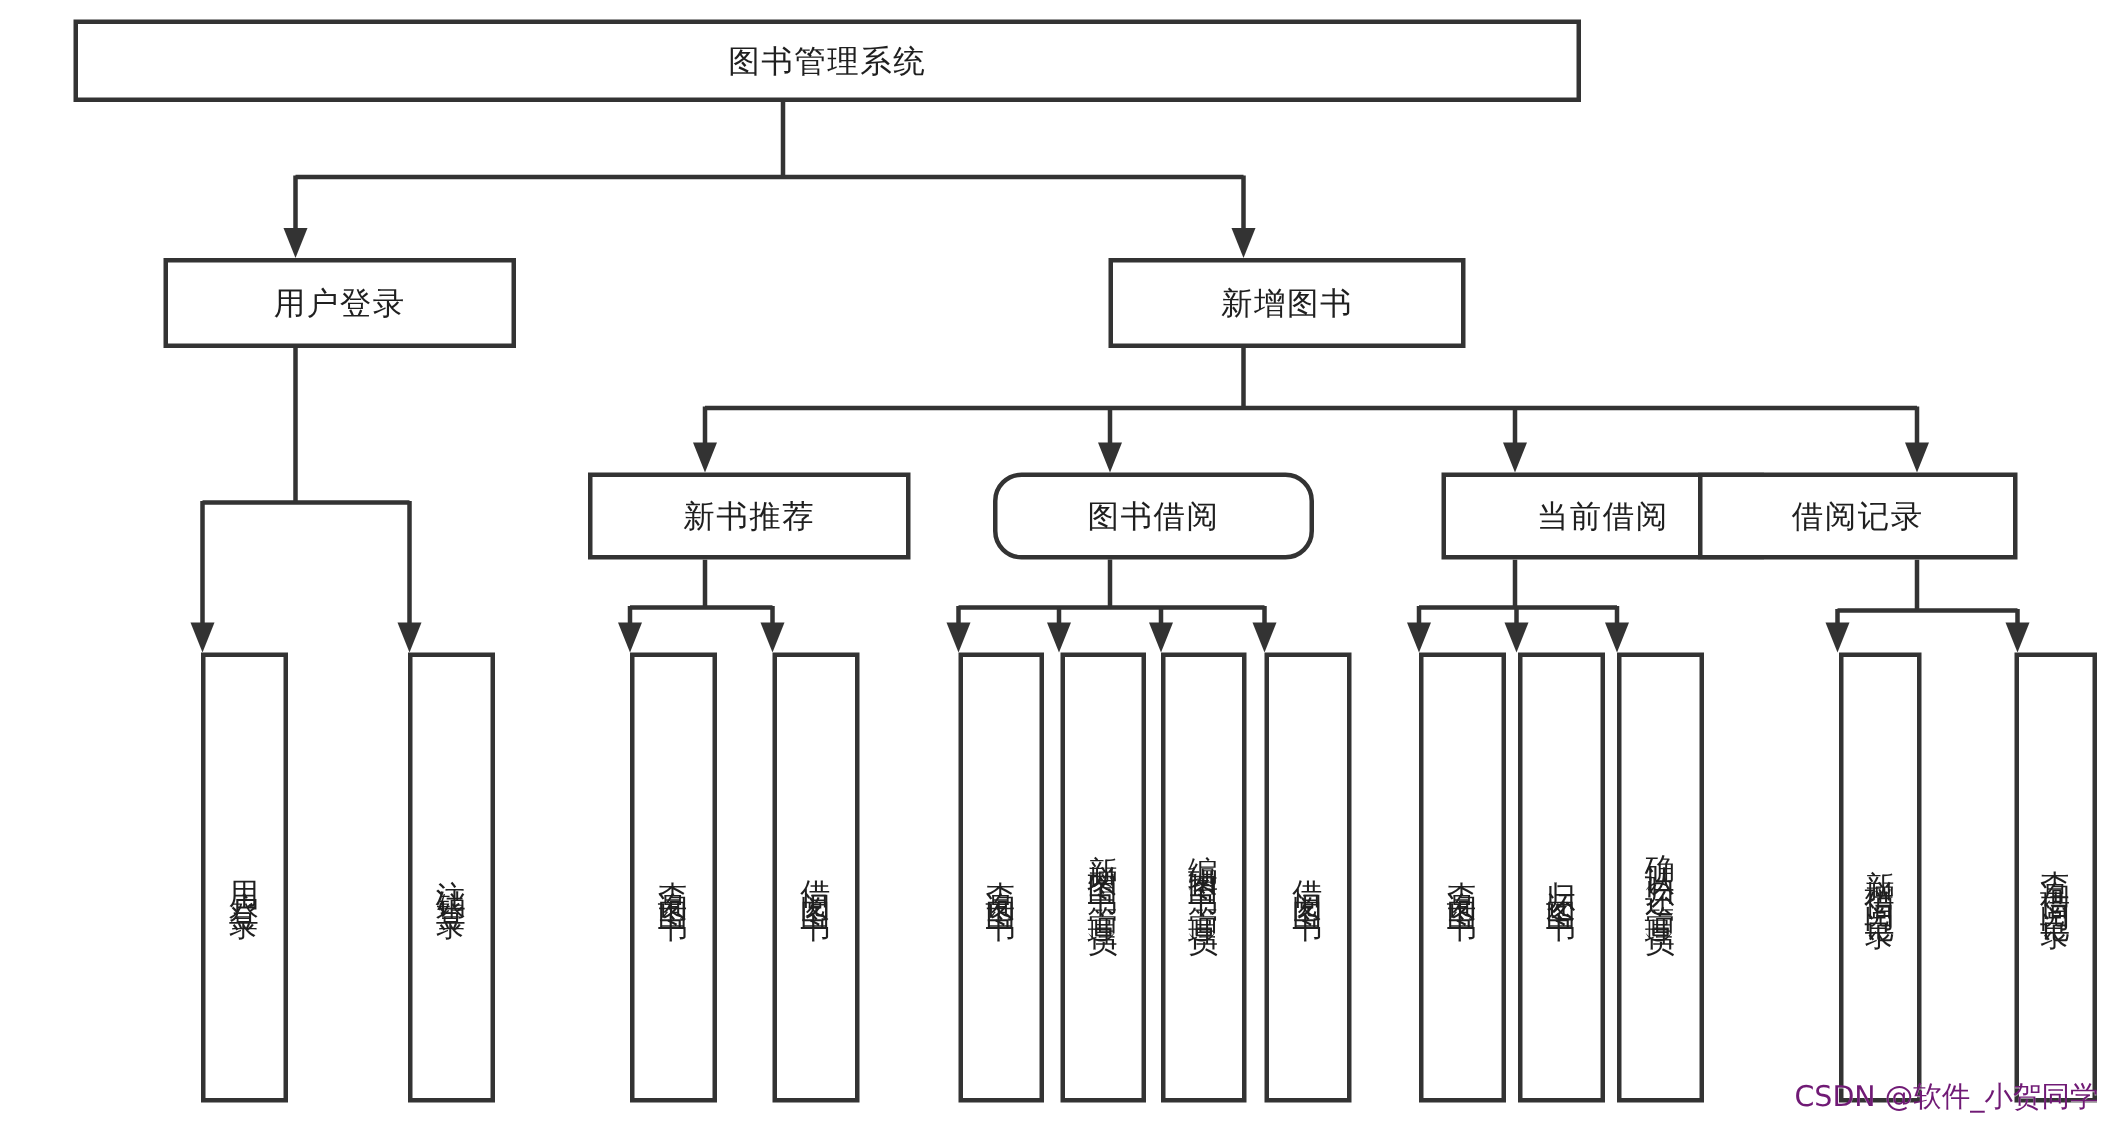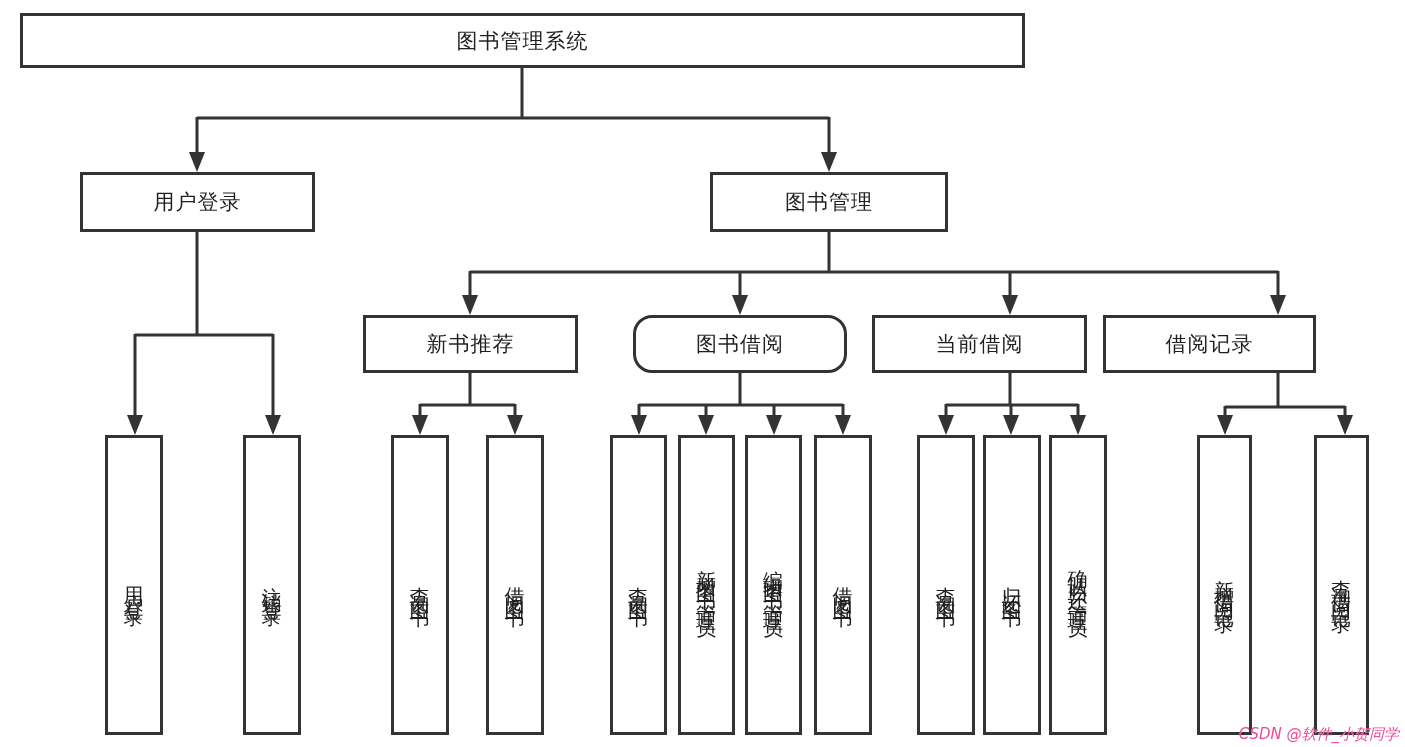--- a/index.html
+++ b/index.html
@@ -26,20 +26,21 @@
   .node {
     position: absolute;
     box-sizing: border-box;
     border: 3px solid #333333;
     background: #ffffff;
     display: flex;
     align-items: center;
     justify-content: center;
     color: #1f1f1f;
     z-index: 2;
+    margin-left: 29px;
   }
   .node-h {
     font-size: 21px;
     letter-spacing: 1px;
     white-space: nowrap;
   }
   .node-v {
     font-size: 20px;
   }
   .node-v .vtext {
@@ -50,21 +51,21 @@
     white-space: nowrap;
   }
   
   .pos-root  { left: 20px;  top: 13px;  width: 1005px; height: 55px; }
   
   .pos-l2a   { left: 80px;  top: 172px; width: 235px; height: 60px; }
   .pos-l2b   { left: 710px; top: 172px; width: 238px; height: 60px; }
   
   .pos-l3a   { left: 363px;  top: 315px; width: 215px; height: 58px; }
   .pos-l3b   { left: 633px;  top: 315px; width: 214px; height: 58px; border-radius: 19px; }
-  .pos-l3c   { left: 872px;  top: 315px; width: 215px; height: 58px; }
+  .pos-l3c   { left: 932px;  top: 315px; width: 215px; height: 58px; }
   .pos-l3d   { left: 1103px; top: 315px; width: 213px; height: 58px; }
   
   .leaf      { top: 435px; height: 300px; }
   .pos-a0 { left: 105px;  width: 58px; }
   .pos-a1 { left: 243px;  width: 58px; }
   .pos-b0 { left: 391px;  width: 58px; }
   .pos-b1 { left: 486px;  width: 58px; }
   .pos-c0 { left: 610px;  width: 57px; }
   .pos-c1 { left: 678px;  width: 57px; }
   .pos-c2 { left: 745px;  width: 57px; }
@@ -72,25 +73,24 @@
   .pos-d0 { left: 917px;  width: 58px; }
   .pos-d1 { left: 983px;  width: 58px; }
   .pos-d2 { left: 1049px; width: 58px; }
   .pos-e0 { left: 1197px; width: 55px; }
   .pos-e1 { left: 1314px; width: 55px; }
   .watermark {
     position: absolute;
     right: 6px;
     bottom: 3px;
     z-index: 5;
-    font-size: 15px;
-    color: #ec4899;
+    font-size: 19px;
+    color: #701a75;
     text-shadow: 0 1px 0 rgba(255,255,255,0.6);
     white-space: nowrap;
-    font-style: italic;
   }
 </style>
 </head>
 <body>
 
 <div class="canvas">
 
   <svg class="connectors" viewBox="0 0 1405 747" xmlns="http://www.w3.org/2000/svg">
     <g stroke="#333333" stroke-width="3" fill="none">
 
@@ -132,21 +132,21 @@
   </svg>
 
   <div class="node node-h pos-root">
     <span>图书管理系统</span>
   </div>
 
   <div class="node node-h pos-l2a">
     <span>用户登录</span>
   </div>
   <div class="node node-h pos-l2b">
-    <span>图书管理</span>
+    <span>新增图书</span>
   </div>
 
   <div class="node node-h pos-l3a">
     <span>新书推荐</span>
   </div>
   <div class="node node-h pos-l3b">
     <span>图书借阅</span>
   </div>
   <div class="node node-h pos-l3c">
     <span>当前借阅</span>

